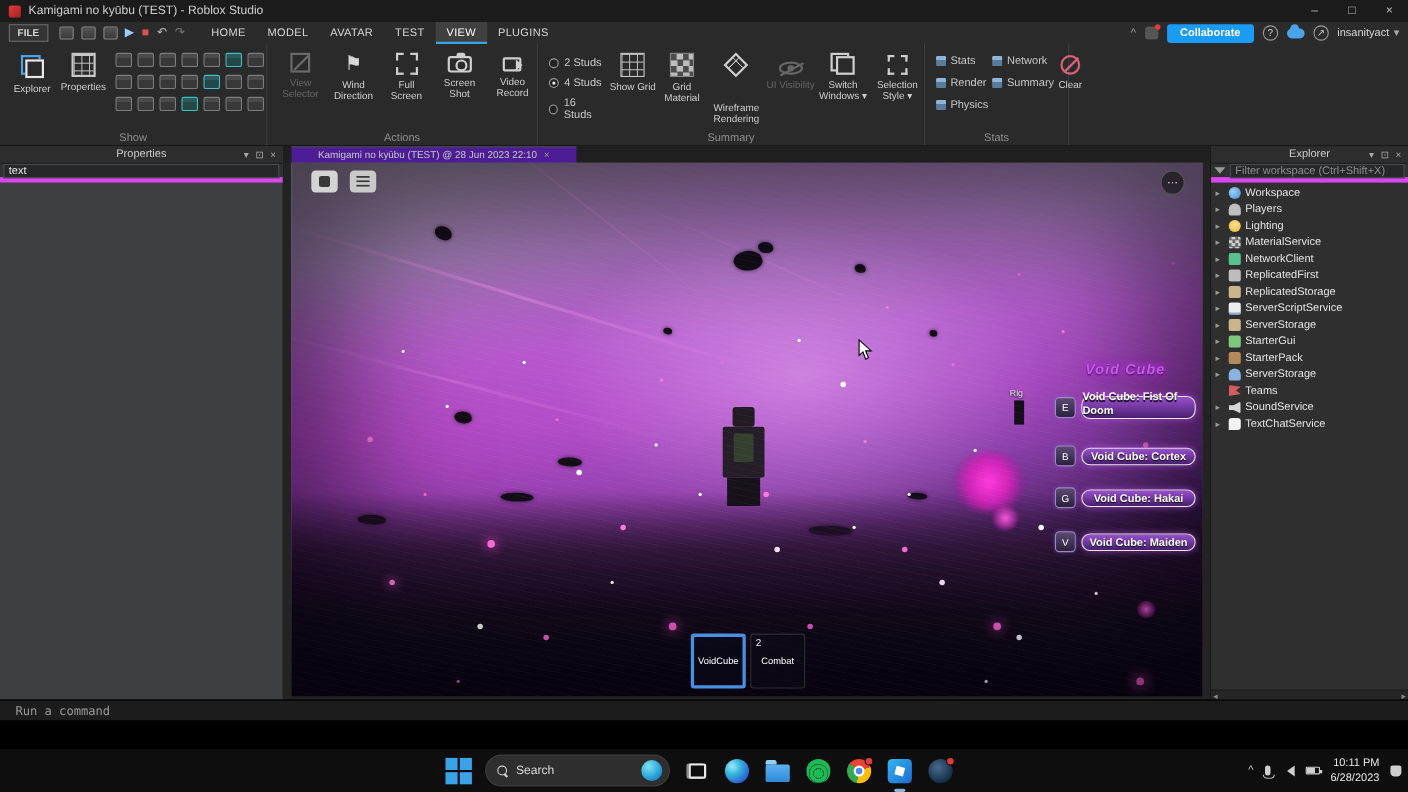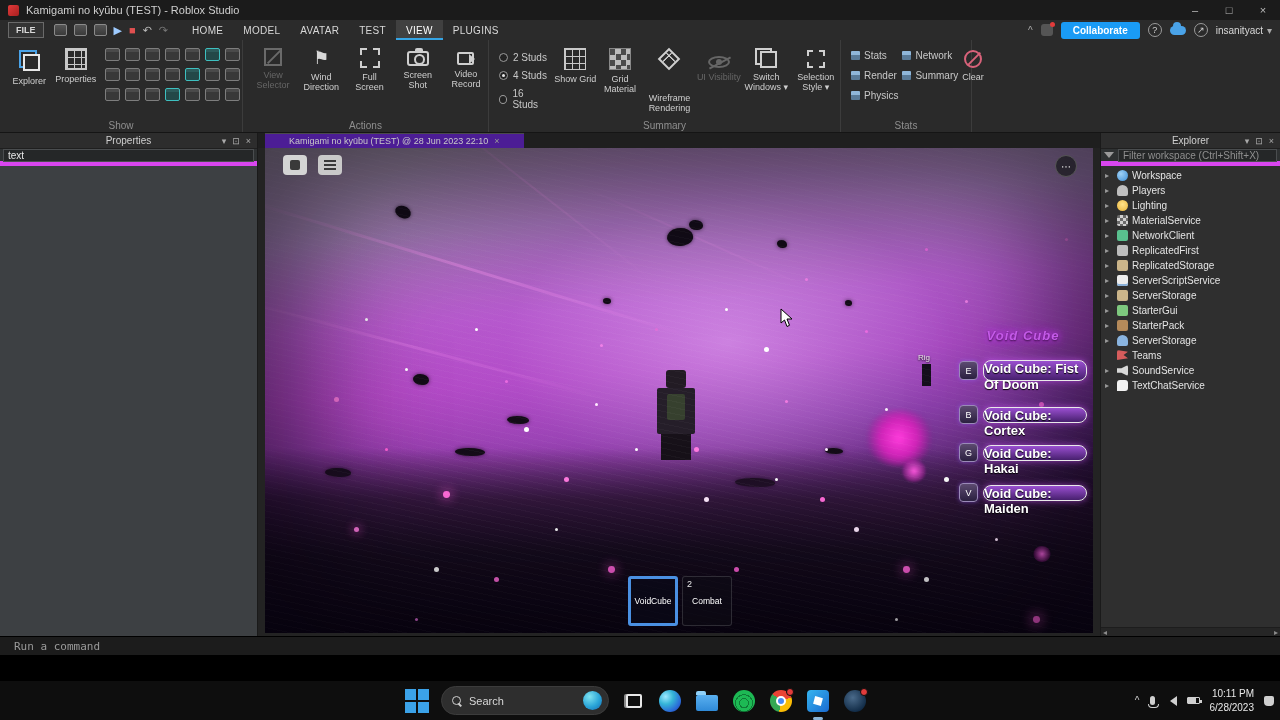--- a/index.html
+++ b/index.html
@@ -193,22 +193,22 @@
 
   
   #vc-title { position:absolute; right:10px; top:180px; width:120px; text-align:center; font-size:13px; font-weight:bold;
               font-style:italic; letter-spacing:1px; color:#c45ae8;
               text-shadow:0 0 6px #c93df0, 0 0 12px #a020d0, 0 1px 2px #000; }
   .vc-row { position:absolute; right:6px; display:flex; align-items:center; gap:5px; }
   .vc-key { width:19px; height:19px; border-radius:4px; background:linear-gradient(#5c4b70,#2b2040); border:1px solid #9a8ab8;
             color:#fff; font-size:9px; display:flex; align-items:center; justify-content:center;
             box-shadow:0 0 4px rgba(150,100,255,.5); }
   .vc-btn { width:104px; height:16px; border:1px solid #e9e9e9; border-radius:8px;
-            background:linear-gradient(180deg,#9a4fd0,#47206e); color:#fff; font-size:13px; font-weight:bold;
-            display:flex; flex-direction:column; align-items:center; justify-content:flex-start; line-height:1.2;
+            background:linear-gradient(180deg,#9a4fd0,#47206e); color:#fff; font-size:10px; font-weight:bold;
+            display:flex; flex-direction:column; align-items:center; justify-content:flex-end; line-height:1.2;
             text-shadow:0 1px 1px #000; box-shadow:0 0 7px rgba(205,85,255,.6); }
   .vc-btn.tall { height:21px; }
   #hotbar { position:absolute; left:363px; top:428px; display:flex; gap:4px; }
   .slot { position:relative; width:50px; height:50px; background:rgba(15,12,22,.55); border:1px solid rgba(255,255,255,.14);
           border-radius:3px; color:#fff; display:flex; align-items:center; justify-content:center; font-size:8.5px; }
   .slot.selected { border:3px solid #4a90e2; background:rgba(10,10,25,.6); }
   .slot-num { position:absolute; left:4px; top:2px; font-size:9px; color:#e8e8e8; }
   #rig-label { position:absolute; left:653px; top:205px; font-size:8px; color:#e8e8e8; text-shadow:0 1px 2px #000; }
   #cursor { position:absolute; left:515px; top:160px; }
 

